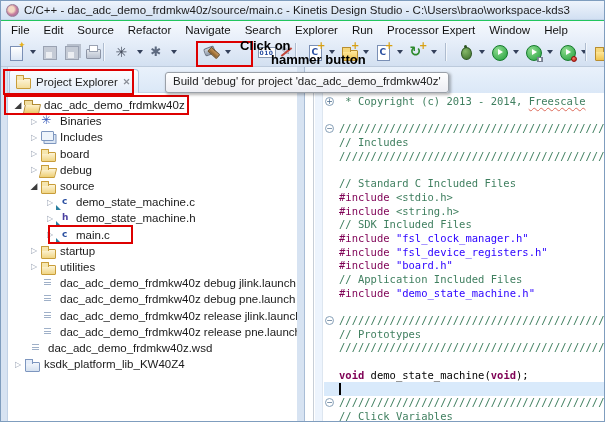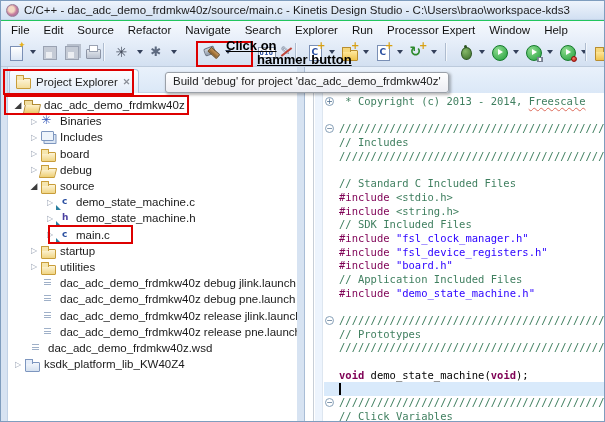--- a/index.html
+++ b/index.html
@@ -73,22 +73,22 @@
   .circle-run::after { content:""; position:absolute; left:7px; top:5px; width:0; height:0;
     border-left:5px solid #fff; border-top:3.5px solid transparent; border-bottom:3.5px solid transparent; }
   .i-profile .sub { position:absolute; right:-1px; bottom:-1px; width:6px; height:5px;
     background:repeating-linear-gradient(90deg,#8a93a3 0 1.5px,#fff 1.5px 3px); border:1px solid #767f8f; }
   .i-coverage .sub { position:absolute; right:-1px; bottom:-1px; width:6px; height:6px; border-radius:50%;
     background:radial-gradient(circle at 35% 30%, #f08070, #c01810); border:1px solid #901008; }
   .i-folder-globe .sub { position:absolute; right:-1px; top:1px; width:7px; height:7px; border-radius:50%;
     background:radial-gradient(circle at 40% 35%, #9fd4f2, #2f6fb4 70%, #2a8a4a); border:1px solid #1f5a94; }
 
   
-  .annotation { position:absolute; left:225px; top:38px; z-index:60; color:#000; font-weight:bold;
-    font-size:13px; line-height:14px; white-space:nowrap;text-decoration:underline; }
+  .annotation { position:absolute; left:239px; top:38px; z-index:60; color:#000; font-weight:bold;
+    font-size:13px; line-height:14px; white-space:nowrap; }
   .annotation .l2 { margin-left:-9px;padding-left:40px; }
   .tooltip { position:absolute; left:164px; top:71px; z-index:55; height:21px; padding:2px 7px 0 7px;
     background:linear-gradient(#ffffff,#ecedf3); border:1px solid #9aa0a8; border-radius:3px;
     box-shadow:1.5px 1.5px 3px rgba(0,0,0,.28); font-size:11.5px; color:#222; white-space:nowrap; }
 
   
   .left-trim { position:absolute; left:0; top:66px; width:7px; bottom:0; background:#d7e3f2; border-right:1px solid #c2d2e6; }
   .pe-panel { position:absolute; left:7px; top:66px; width:289px; bottom:0; background:#fff; }
   .pe-header { position:absolute; left:0; top:0; width:100%; height:26px;
     background:linear-gradient(#e9f1fb,#dbe8f7); border-bottom:1px solid #c6d6e8; }

